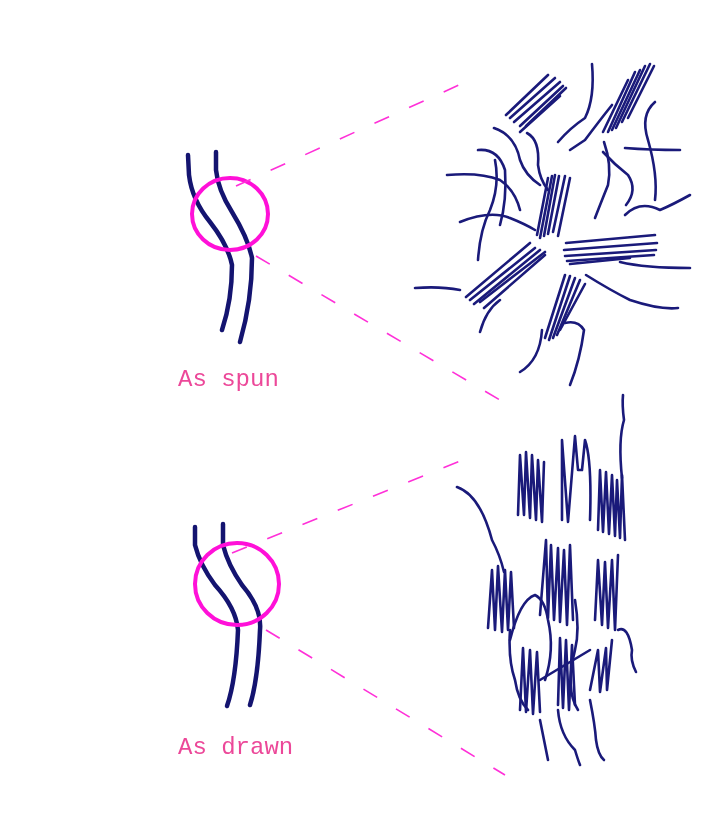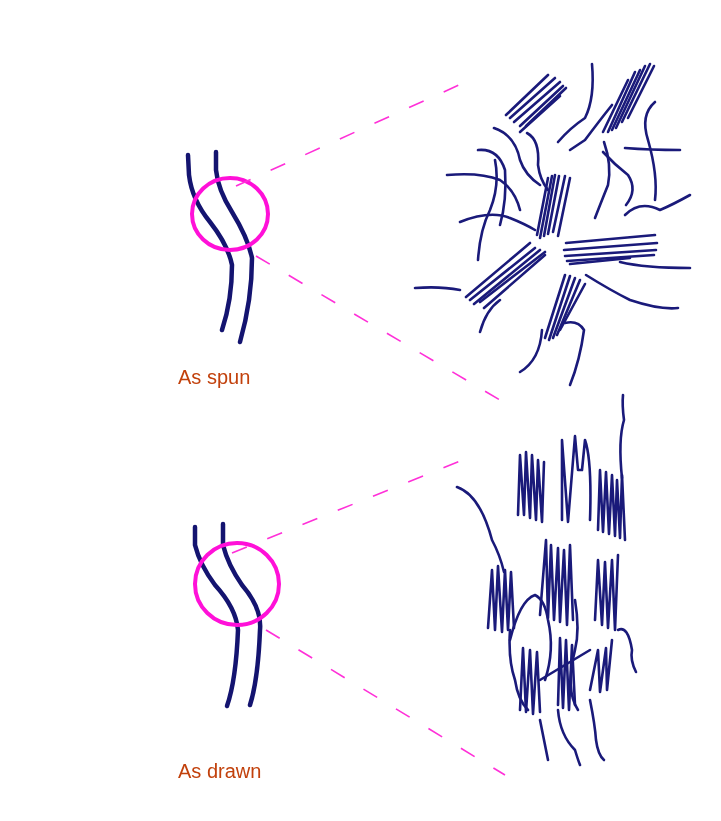--- a/index.html
+++ b/index.html
@@ -1,18 +1,18 @@
 <!DOCTYPE html>
 <html><head>
 <meta charset="utf-8">
 <style>
   html, body { margin:0; padding:0; background:#ffffff; }
   body { width:721px; height:821px; position:relative; overflow:hidden; font-family:"Liberation Sans", sans-serif; }
   svg.canvas { position:absolute; left:0; top:0; }
-  .label { position:absolute; font-size:20px; color:#c2410c; font-family:Liberation Sans, sans-serif; }
+  .label { position:absolute; font-size:24px; color:#ec4899; font-family:Liberation Mono, monospace; }
   .fiber { fill:none; stroke:#1a1a7a; stroke-width:2.6; stroke-linecap:round; stroke-linejoin:round; }
   .thread { fill:none; stroke:#141470; stroke-width:4.5; stroke-linecap:round; }
   .circle { fill:none; stroke:#ff10d8; stroke-width:4; }
   .dash { fill:none; stroke:#ff30d8; stroke-width:1.6; stroke-dasharray:16 22; }
 </style>
 </head>
 <body>
 
 <svg class="canvas" width="721" height="821" viewBox="0 0 721 821">
 
@@ -119,13 +119,13 @@
     <path class="fiber" d="M540 720 Q545 745 548 760"></path>
     <path class="fiber" d="M558 710 Q560 735 575 750 Q578 760 580 765"></path>
     <path class="fiber" d="M590 700 Q595 725 596 740 Q598 755 604 760"></path>
     <path class="fiber" d="M618 630 Q628 625 632 650 Q630 660 636 672"></path>
     <path class="fiber" d="M540 680 L590 650"></path>
     <path class="fiber" d="M510 630 Q508 660 515 680 Q518 700 528 710"></path>
   </g>
 </svg>
 
 <div class="label" style="left:178px; top:366px;">As spun</div>
-<div class="label" style="left:178px; top:760px;">As drawn</div>
+<div class="label" style="left:178px; top:734px;">As drawn</div>
 
 </body></html>

